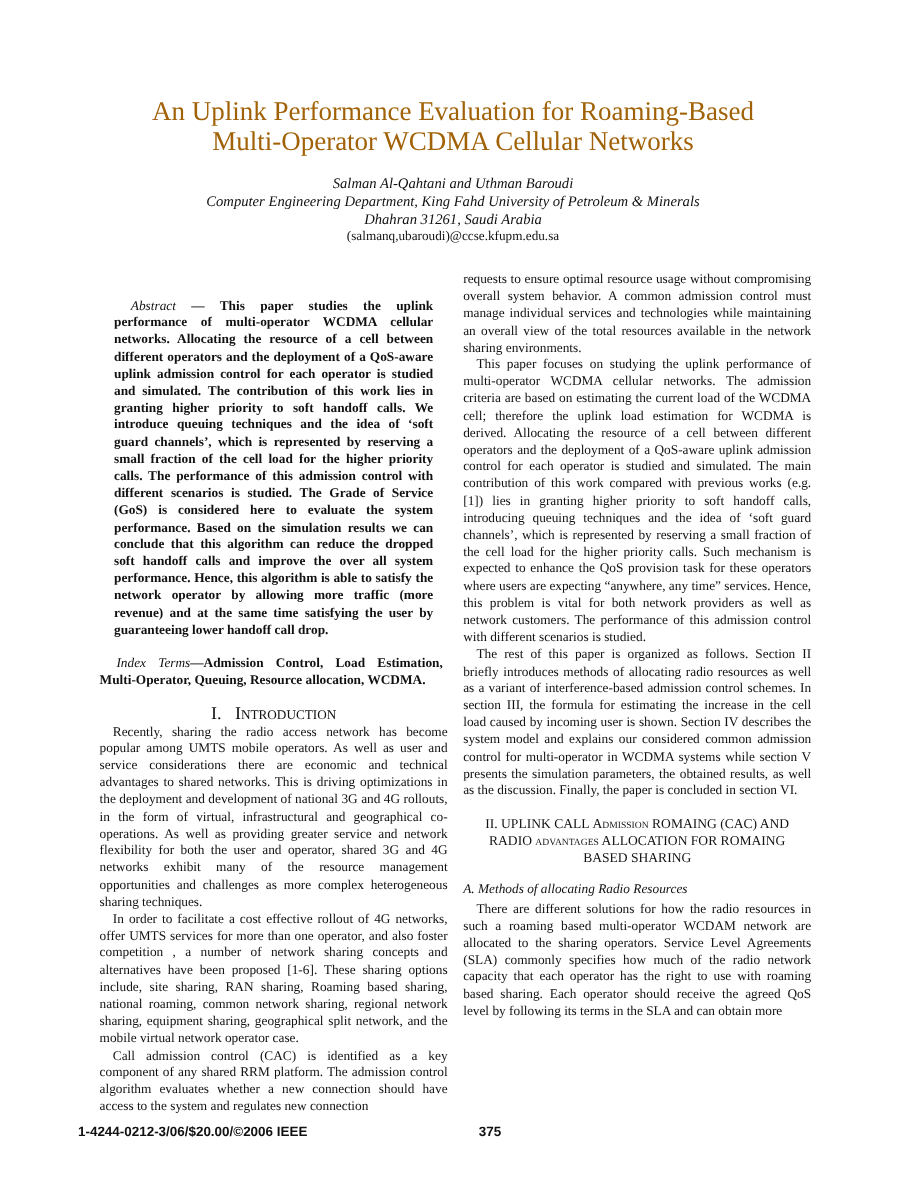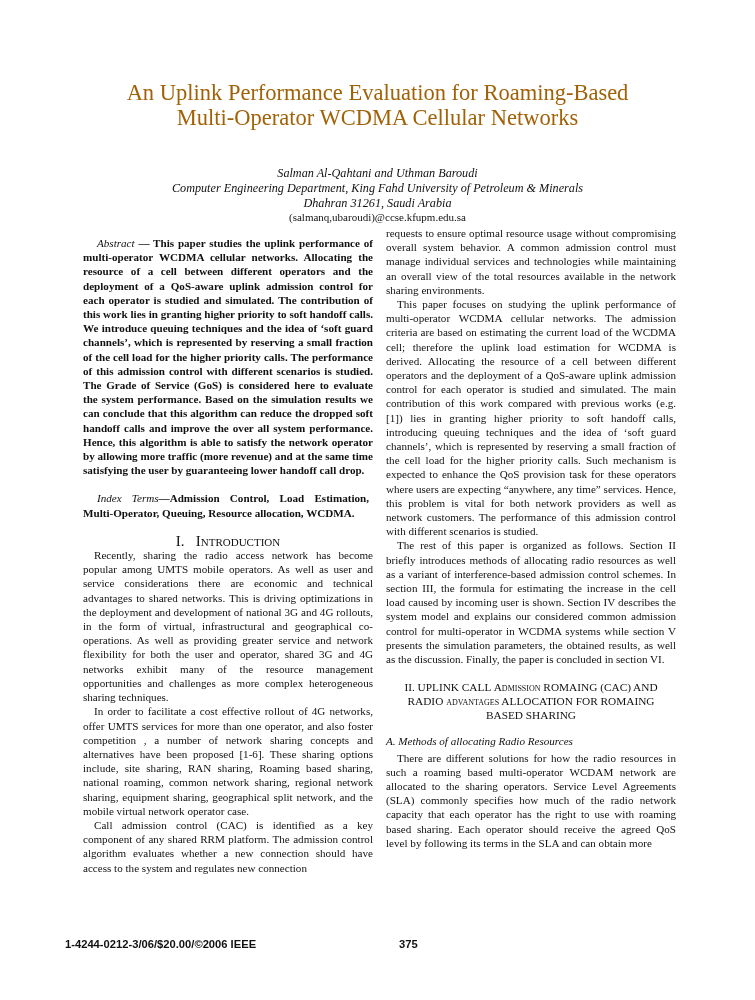--- a/index.html
+++ b/index.html
@@ -1,26 +1,26 @@
 <!DOCTYPE html>
 <html><head>
 <meta charset="utf-8">
 <style>
   html, body { margin: 0; padding: 0; background: #ffffff; }
   body { width: 755px; height: 1000px; position: relative; overflow: hidden;
          font-family: "Liberation Serif", serif; color: #111; }
   .title { position: absolute; left: 0; width: 755px; top: 80px; text-align: center;
            font-size: 22.5px; line-height: 25px; color: #a16207; }
   .authors { position: absolute; left: 0; width: 755px; top: 146px; text-align: center;
-             font-style: italic; font-size: 12.2px; line-height: 15px; margin-top: 20px; }
+             font-style: italic; font-size: 12.2px; line-height: 15px; }
   .email { font-style: normal; font-size: 11px; line-height: 13px; display:block; }
   .col { position: absolute; width: 290px; font-size: 11.1px; line-height: 14.2px; text-align: justify; }
   .col-left { left: 83px; top: 236px; }
   .col-right { left: 386px; top: 226px; }
-  .abstract { font-weight: bold; text-indent: 14px; margin: 0; }
+  .abstract { font-weight: bold; text-indent: 14px; margin: 12px; }
   .abstract .lbl, .index .lbl { font-style: italic; font-weight: normal; }
   .index { font-weight: bold; text-indent: 14px; margin: 14px 4px 0 0; }
   .sec-head { text-align: center; margin: 14px 0 0 0; font-size: 15px; }
   .sc { font-variant: small-caps; }
   p.body { margin: 0; text-indent: 11px; }
   .gap { margin-top: 15px; }
   .gap-lg { margin-top: 22px; }
   .sub-head { font-style: italic; margin: 12px 0 2px 0; text-align: left; }
   .sec-head2 { text-align: center; margin: 14px 0 0 0; font-size: 11.3px; line-height: 14px; }
   .footer { position: absolute; top: 938px; font-family: "Liberation Sans", sans-serif;

